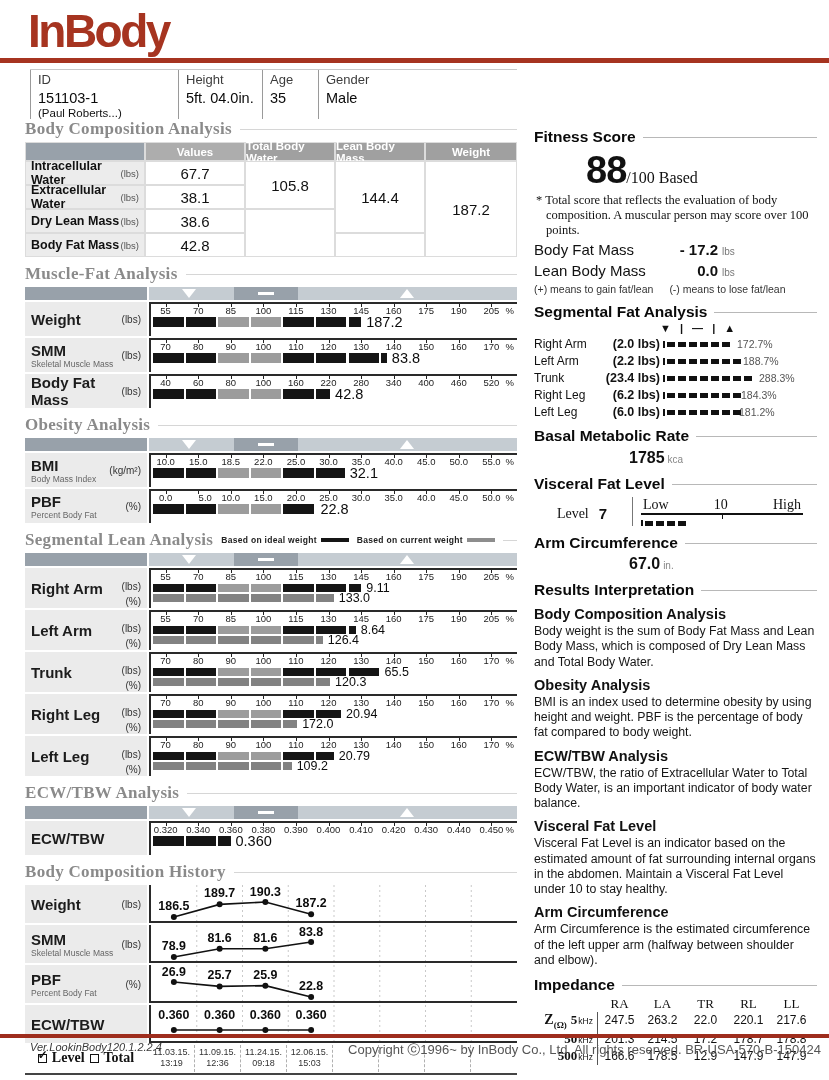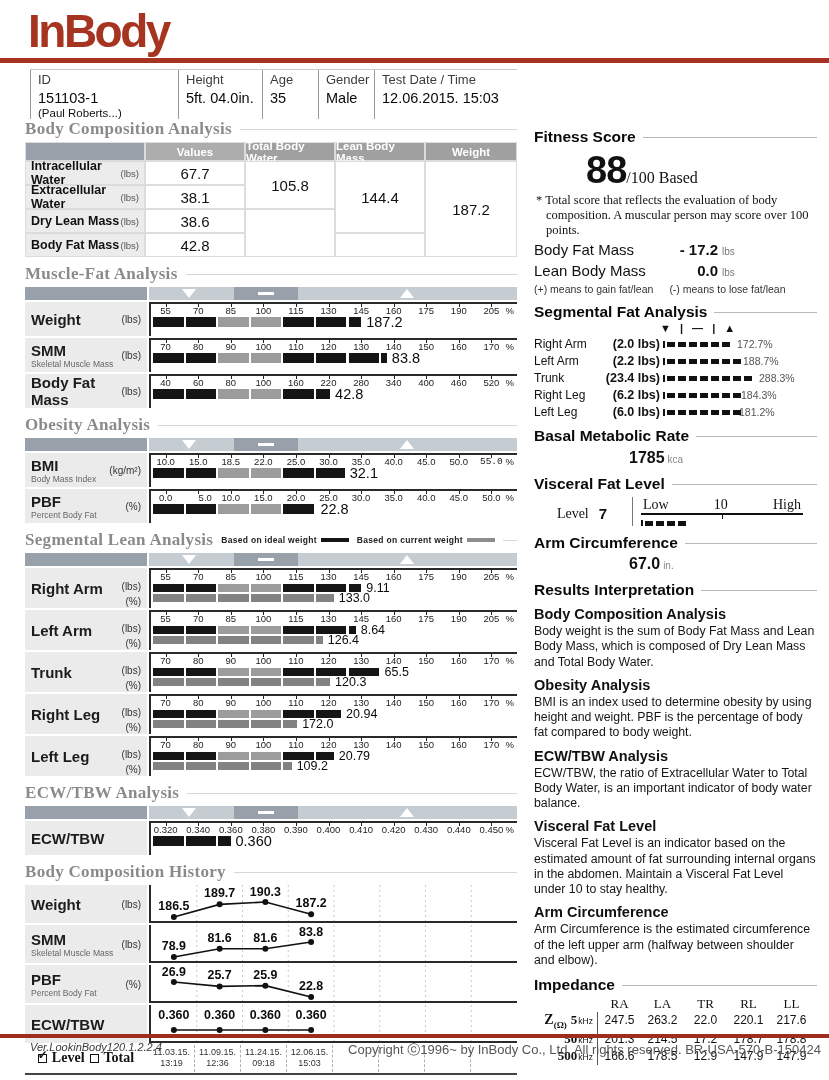--- a/index.html
+++ b/index.html
@@ -140,24 +140,20 @@
       <div class="ivalue">5ft. 04.0in.</div>
     </div>
     <div class="icol iw3">
       <div class="ilabel">Age</div>
       <div class="ivalue">35</div>
     </div>
     <div class="icol iw4">
       <div class="ilabel">Gender</div>
       <div class="ivalue">Male</div>
     </div>
-    <div class="icol iw5">
-      <div class="ilabel">Test Date / Time</div>
-      <div class="ivalue">12.06.2015. 15:03</div>
-    </div>
   </div>
 
   <div class="leftcol">
     <div class="sec-title">Body Composition Analysis</div>
     <div class="bca">
       <div class="bca-h bca-h0"></div>
       <div class="bca-h bca-hv">Values</div>
       <div class="bca-h">Total Body Water</div>
       <div class="bca-h">Lean Body Mass</div>
       <div class="bca-h">Weight</div>
@@ -376,21 +372,21 @@
               <span class="tick" style="left: 48.5%;">30.0</span>
               <div class="tmark" style="left: 57.4%;"></div>
               <span class="tick" style="left: 57.4%;">35.0</span>
               <div class="tmark" style="left: 66.3%;"></div>
               <span class="tick" style="left: 66.3%;">40.0</span>
               <div class="tmark" style="left: 75.2%;"></div>
               <span class="tick" style="left: 75.2%;">45.0</span>
               <div class="tmark" style="left: 84.1%;"></div>
               <span class="tick" style="left: 84.1%;">50.0</span>
               <div class="tmark" style="left: 93%;"></div>
-              <span class="tick" style="left: 93%; font-family: Liberation Mono, monospace;">55.0</span>
+              <span class="tick" style="left: 93%;">55.0</span>
               <span class="tpct">%</span>
             </div>
             <div class="btrack">
               <div class="bseg" style="left: 0.6%; width: 8.3%; background: rgb(21, 21, 21);"></div>
               <div class="bseg" style="left: 9.5%; width: 8.3%; background: rgb(21, 21, 21);"></div>
               <div class="bseg" style="left: 18.4%; width: 8.3%; background: rgb(156, 156, 156);"></div>
               <div class="bseg" style="left: 27.3%; width: 8.3%; background: rgb(156, 156, 156);"></div>
               <div class="bseg" style="left: 36.2%; width: 8.3%; background: rgb(21, 21, 21);"></div>
               <div class="bseg" style="left: 45.1%; width: 7.9%; background: rgb(21, 21, 21);"></div>
               <span class="bval" style="left: 54.3%;">32.1</span>

